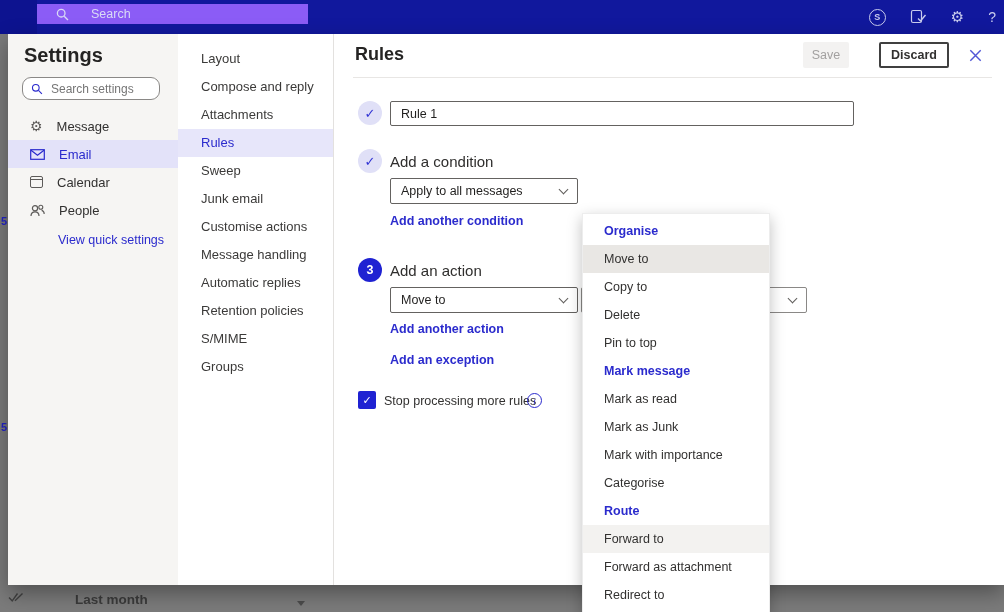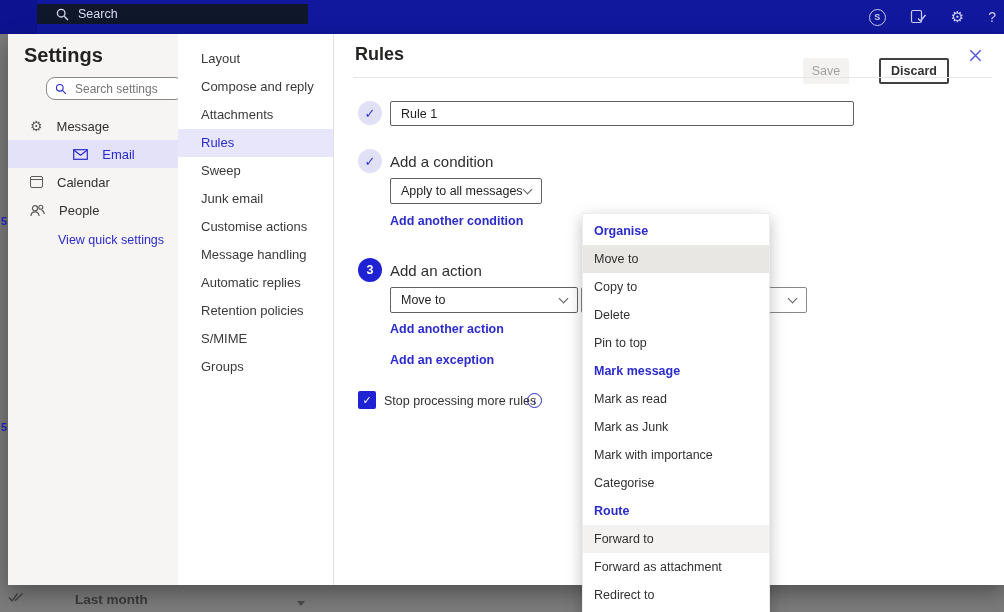--- a/index.html
+++ b/index.html
@@ -7,60 +7,60 @@
     width:1004px;height:612px;position:relative;overflow:hidden;
     background:#7b7b7b;
     font-family:"Liberation Sans",sans-serif;
     -webkit-font-smoothing:antialiased;
   }
   .abs{position:absolute;}
 
   
   .topbar{left:0;top:0;width:1004px;height:34px;background:#11189d;}
   .launcher{left:0;top:0;width:37px;height:34px;background:#0d1390;}
-  .search-pill{left:37px;top:4px;width:271px;height:20px;background:#0f172a;
-    display:flex;align-items:center;padding-left:19px;gap:9px;box-sizing:border-box;
+  .search-pill{left:37px;top:4px;width:271px;height:20px;background:#8b5cf6;
+    display:flex;align-items:center;padding-left:19px;gap:22px;box-sizing:border-box;
     color:#d9dbf5;font-size:12.5px;}
   .top-icons{right:8px;top:0;height:34px;display:flex;align-items:center;gap:24px;color:#c9cced;}
   .skype-badge{width:15px;height:15px;border:1.2px solid #c9cced;border-radius:50%;
     display:flex;align-items:center;justify-content:center;font-size:9px;font-weight:bold;}
   .help-q{font-size:14px;font-weight:400;}
   .gear-glyph{font-family:"DejaVu Sans",sans-serif;font-size:15px;line-height:15px;}
 
   
   .badge5{left:1px;width:7px;text-align:left;color:#2323c8;font-size:11px;font-weight:bold;}
   .dbl-check{left:8px;top:590px;}
   .group-hdr{left:75px;top:592px;font-size:13.5px;font-weight:bold;color:#3b3b3b;}
   .group-caret{left:297px;top:601px;width:0;height:0;
     border-left:4px solid transparent;border-right:4px solid transparent;border-top:5px solid #4c4c4c;}
 
   
   .panel{left:8px;top:34px;width:996px;height:551px;background:#fff;
     box-shadow:0 8px 20px rgba(0,0,0,.35);}
   .sidebar{left:0;top:0;width:170px;height:551px;background:#f6f5f3;}
   .settings-title{left:16px;top:10px;font-size:20px;font-weight:600;color:#242322;}
   .search-settings{left:14px;top:43px;width:138px;height:23px;border:1px solid #8a8886;
-    border-radius:9px;background:#fff;display:flex;align-items:center;padding-left:8px;gap:6px;box-sizing:border-box;margin-left:24px;}
+    border-radius:9px;background:#fff;display:flex;align-items:center;padding-left:8px;gap:6px;box-sizing:border-box;}
   .search-settings input{border:none;outline:none;width:100px;font-size:12px;color:#605e5c;
     font-family:"Liberation Sans",sans-serif;background:transparent;}
   .nav-row{left:0;width:170px;height:28px;display:flex;align-items:center;padding-left:22px;gap:14px;
     box-sizing:border-box;font-size:13px;color:#323130;cursor:pointer;}
   .nav-row.sel{background:#e3e2f9;color:#2b2bcd;}
   .quick-link{left:50px;top:199px;font-size:12.5px;color:#2b2bcd;cursor:pointer;}
 
   .col2{left:170px;top:0;width:156px;height:551px;background:#fff;border-right:1px solid #e3e1df;box-sizing:border-box;}
   .sec-row{left:0;width:155px;height:28px;line-height:28px;padding-left:23px;box-sizing:border-box;
     font-size:13px;color:#3b3a39;cursor:pointer;}
   .sec-row.sel{background:#e7e6fa;color:#2b2bcd;}
 
   
   .main{left:326px;top:0;width:670px;height:551px;background:#fff;}
   .main-title{left:21px;top:10px;font-size:18px;font-weight:600;color:#252423;}
   .btn{height:26px;border-radius:2px;font-size:12.5px;display:flex;align-items:center;justify-content:center;
-    box-sizing:border-box;cursor:pointer;margin-top:16px;}
+    box-sizing:border-box;cursor:pointer;}
   .btn-save{left:469px;top:8px;width:46px;background:#f3f2f1;color:#a3a1a0;border:none;}
   .btn-discard{left:545px;top:8px;width:70px;background:#fff;color:#323130;border:2px solid #404040;font-weight:600;}
   .close-x{left:632px;top:12px;width:18px;height:18px;display:flex;align-items:center;justify-content:center;cursor:pointer;}
   .hdr-divider{left:19px;top:43px;width:639px;height:1px;background:#e8e6e4;}
 
   .step-circle{width:24px;height:24px;border-radius:50%;display:flex;align-items:center;justify-content:center;}
   .circle-done{background:#e0e0f7;color:#3134d4;font-size:13px;}
   .circle-num{background:#1f22d2;color:#fff;font-size:12.5px;font-weight:600;}
   .step-label{font-size:15px;color:#2f2e2d;font-weight:500;}
 
@@ -75,21 +75,21 @@
   .checkbox{left:24px;top:357px;width:18px;height:18px;background:#1f22d2;border-radius:2px;
     display:flex;align-items:center;justify-content:center;color:#fff;font-size:11px;cursor:pointer;}
   .stop-label{left:50px;top:360px;font-size:12.5px;color:#323130;text-align:center;}
   .info-icon{left:193px;top:359px;width:13px;height:13px;border:1px solid #2b2bcd;border-radius:50%;
     display:flex;align-items:center;justify-content:center;color:#2b2bcd;font-size:9px;font-style:italic;
     font-family:"Liberation Serif",serif;cursor:pointer;}
 
   
   .menu{left:582px;top:213px;width:188px;background:#fff;padding:3px 0 6px 0;
     border:1px solid #ededed;box-sizing:border-box;box-shadow:0 5px 14px rgba(0,0,0,.25);}
-  .menu-row{height:28px;line-height:28px;padding-left:11px;font-size:12.5px;color:#323130;cursor:pointer;white-space:nowrap;}
+  .menu-row{height:28px;line-height:28px;padding-left:21px;font-size:12.5px;color:#323130;cursor:pointer;white-space:nowrap;}
   .menu-hdr{color:#2b2bcd;font-weight:600;cursor:default;}
   .menu-sel{background:#e9e7e4;}
   .menu-hov{background:#f3f2f0;}
 
   .cal-icon{width:13px;height:12px;border:1.3px solid #5d5b59;border-radius:2px;position:relative;box-sizing:border-box;}
   .cal-icon:after{content:"";position:absolute;left:0;right:0;top:2px;height:1.3px;background:#5d5b59;}
 </style>
 </head>
 <body>
 
@@ -136,21 +136,21 @@
         <line x1="8.1" y1="8.1" x2="11.8" y2="11.8" stroke="#2b2bcd" stroke-width="1.2"></line>
       </svg>
       <input placeholder="Search settings" style="">
     </div>
 
     <div class="abs nav-row" style="top:78px;">
       <span class="gear-glyph" style="color:#5d5b59;font-size:14px;">⚙</span>
       <span>Message</span>
     </div>
 
-    <div class="abs nav-row sel" style="top:106px;justify-content:center;">
+    <div class="abs nav-row sel" style="top:106px;">
       <svg width="15" height="11" viewBox="0 0 15 11">
         <rect x="0.7" y="0.7" width="13.6" height="9.6" fill="none" stroke="#2b2bcd" stroke-width="1.2"></rect>
         <path d="M1 1.2 L7.5 6.2 L14 1.2" fill="none" stroke="#2b2bcd" stroke-width="1.2"></path>
       </svg>
       <span>Email</span>
     </div>
 
     <div class="abs nav-row" style="top:134px;">
       <span class="cal-icon"></span>
       <span>Calendar</span>
@@ -198,21 +198,21 @@
 
     <div class="abs step-circle circle-done" style="left:24px;top:67px;">
       <span>✓</span>
     </div>
     <input class="abs rule-input" value="Rule 1" style="">
 
     <div class="abs step-circle circle-done" style="left:24px;top:115px;">
       <span>✓</span>
     </div>
     <div class="abs step-label" style="left:56px;top:119px;">Add a condition</div>
-    <div class="abs selectbox" style="left:56px;top:144px;width:152px;">
+    <div class="abs selectbox" style="left:56px;top:144px;width:188px;">
       <span>Apply to all messages</span>
       <span class="chev"></span>
     </div>
     <div class="abs blue-link" style="left:56px;top:180px;">Add another condition</div>
 
     <div class="abs step-circle circle-num" style="left:24px;top:224px;">3</div>
     <div class="abs step-label" style="left:56px;top:228px;">Add an action</div>
     <div class="abs selectbox" style="left:56px;top:253px;width:188px;">
       <span>Move to</span>
       <span class="chev"></span>

